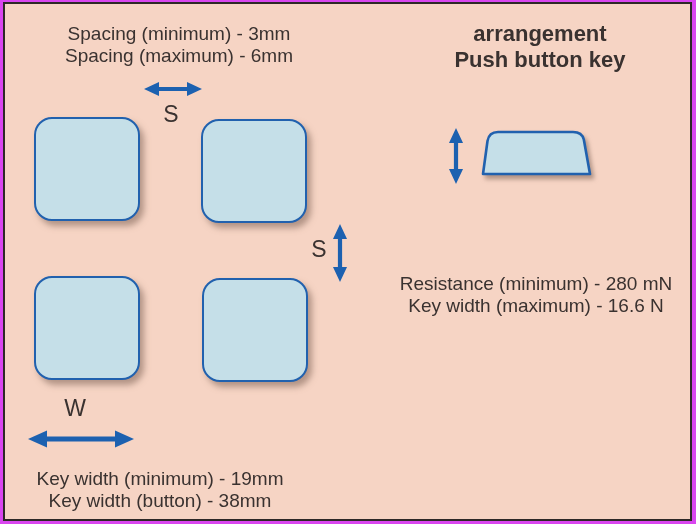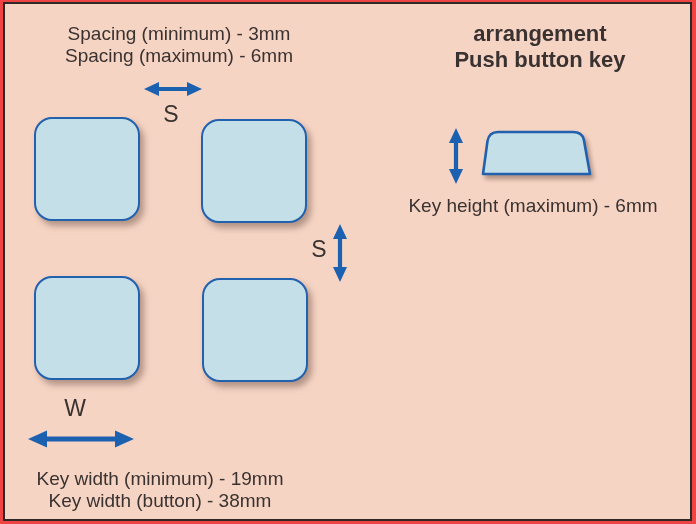--- a/index.html
+++ b/index.html
@@ -14,21 +14,21 @@
   *{box-sizing:border-box;}
   html,body{margin:0;padding:0;}
   body{
     font-family:"Liberation Sans", sans-serif;
     background:#ffffff;
   }
   .canvas{
     position:relative;
     width:696px;
     height:524px;
-    background:#ef4444;
+    background:#d946ef;
     overflow:hidden;
   }
   .frame{
     position:absolute;
     left:3px; top:2px; right:4px; bottom:3px;
     border:2.5px solid var(--frame);
     background:var(--background);
   }
   .spec{
     position:absolute;
@@ -105,24 +105,25 @@
   <svg class="arrow-svg" style="left:448px; top:128px;" width="16" height="56" viewBox="0 0 16 56">
     <line x1="8" y1="11" x2="8" y2="45" stroke="var(--arrow)" stroke-width="4.2"></line>
     <polygon points="8,0 1,15 15,15" fill="var(--arrow)"></polygon>
     <polygon points="8,56 1,41 15,41" fill="var(--arrow)"></polygon>
   </svg>
   <svg class="profile-svg" style="left:477px; top:128px;" width="120" height="52" viewBox="0 0 120 52">
     <path d="M 6 46 L 10.5 13 Q 12 4 21 4 L 96 4 Q 105 4 106.8 11.5 L 113 46 Z" fill="var(--key-fill)" stroke="var(--key-border)" stroke-width="2.6" stroke-linejoin="round"></path>
   </svg>
 
   <div class="spec" style="left:395px; top:195px; width:276px;">
-    <div>Key height (maximum) - 6mm</div>
   </div>
 
   <div class="spec" style="left:397px; top:273px; width:278px;">
+    <div>Resistance (minimum) - 280 mN</div>
+    <div>Key width (maximum) - 16.6 N</div>
   </div>
 
   <div class="dim-label" style="left:60px; top:396px; width:30px;">W</div>
   <svg class="arrow-svg" style="left:28px; top:429px;" width="106" height="20" viewBox="0 0 106 20">
     <line x1="14" y1="10" x2="92" y2="10" stroke="var(--arrow)" stroke-width="5"></line>
     <polygon points="0,10 19,1.5 19,18.5" fill="var(--arrow)"></polygon>
     <polygon points="106,10 87,1.5 87,18.5" fill="var(--arrow)"></polygon>
   </svg>
 
   <div class="spec" style="left:22px; top:468px; width:276px;">

